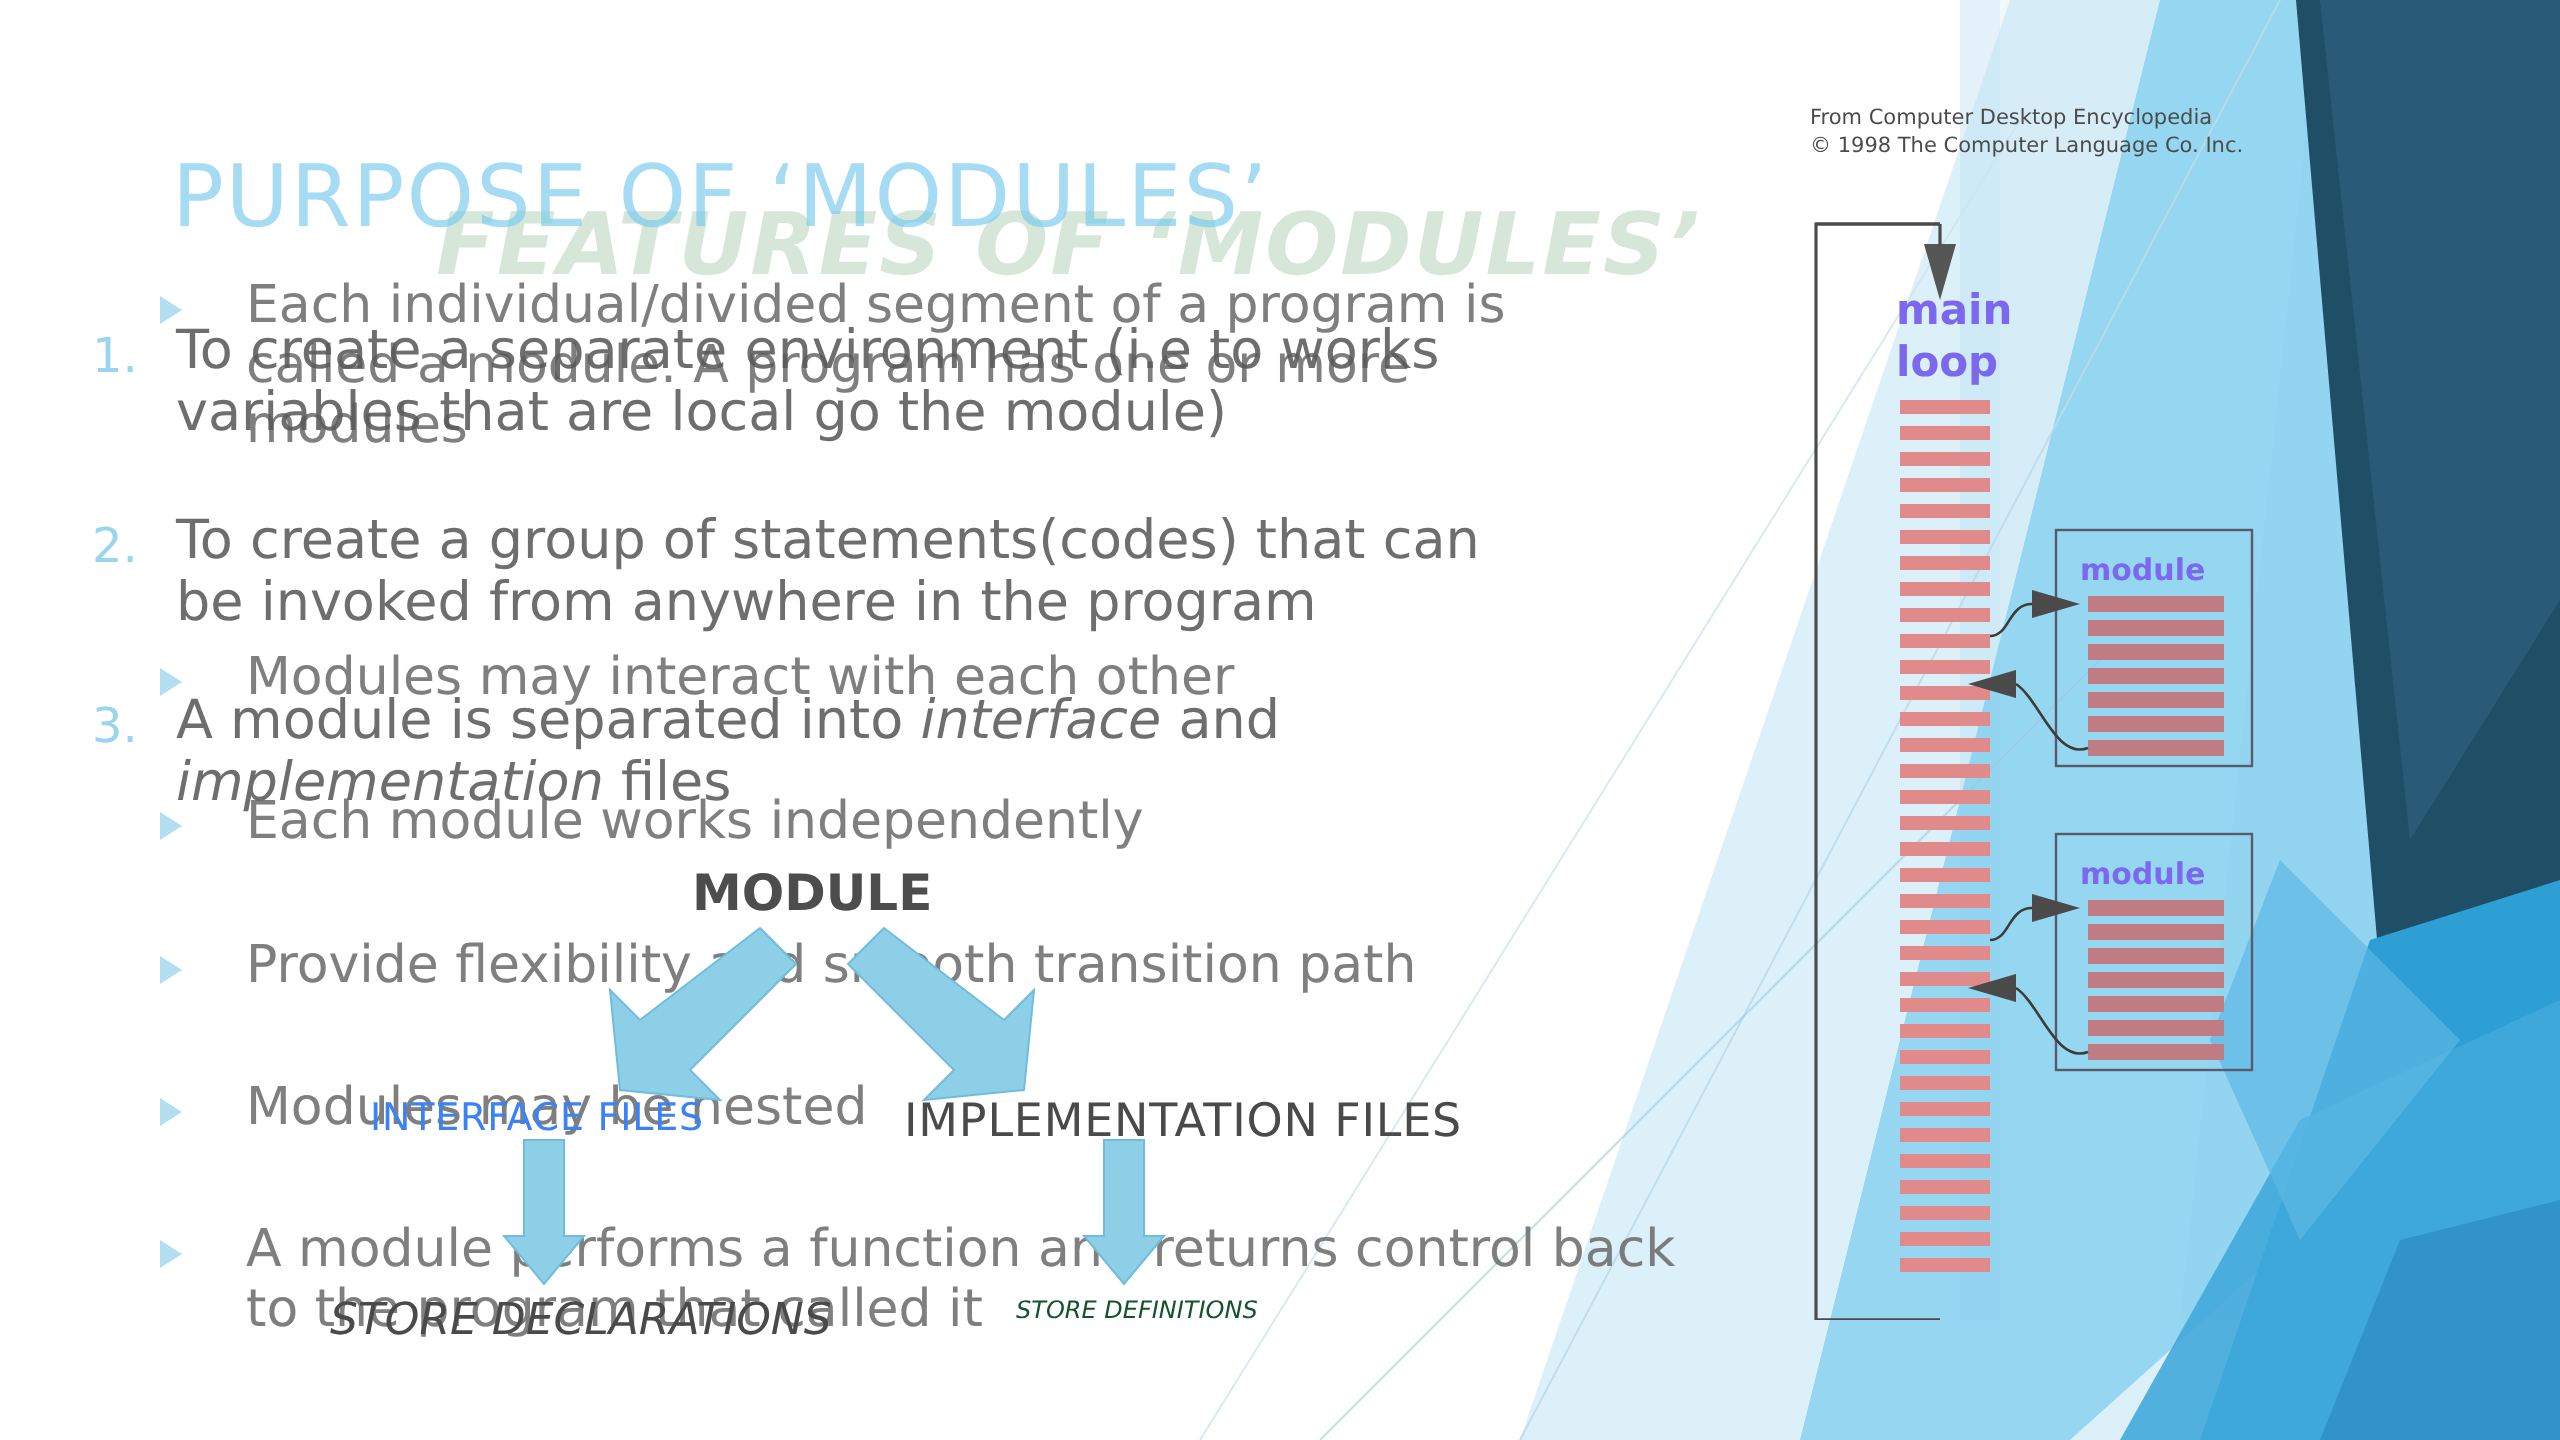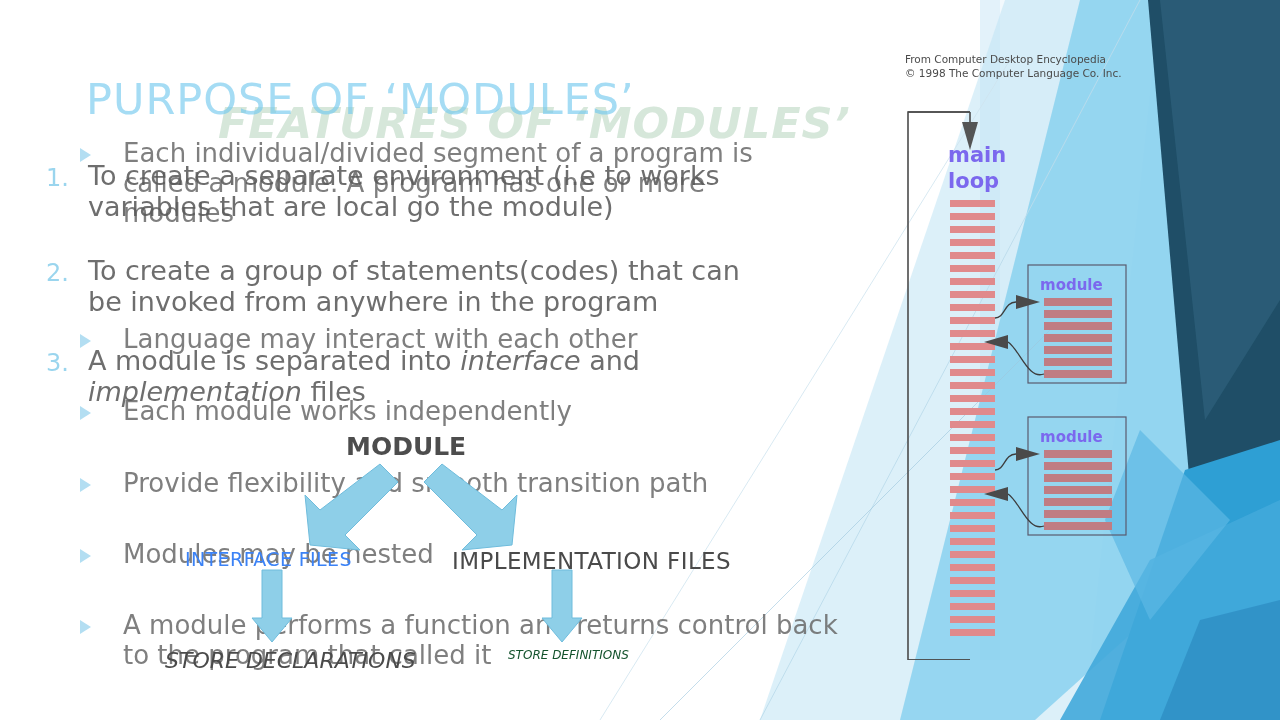--- a/index.html
+++ b/index.html
@@ -164,21 +164,21 @@
 
   <div class="bul-list">
 
     <div class="bul-item" style="top:0px;left:0;width:740px;">
       <span class="tri"></span>
       <span class="bul-text"> Each individual/divided segment of a program is called a module. A program has one or more modules</span>
     </div>
 
     <div class="bul-item" style="top:186px;left:0;width:700px;">
       <span class="tri"></span>
-      <span class="bul-text"> Language may interact with each other</span>
+      <span class="bul-text"> Modules may interact with each other</span>
     </div>
 
     <div class="bul-item" style="top:258px;left:0;width:700px;">
       <span class="tri"></span>
       <span class="bul-text"> Each module works independently</span>
     </div>
 
     <div class="bul-item" style="top:330px;left:0;width:740px;">
       <span class="tri"></span>
       <span class="bul-text">Provide flexibility and smooth transition path</span>

